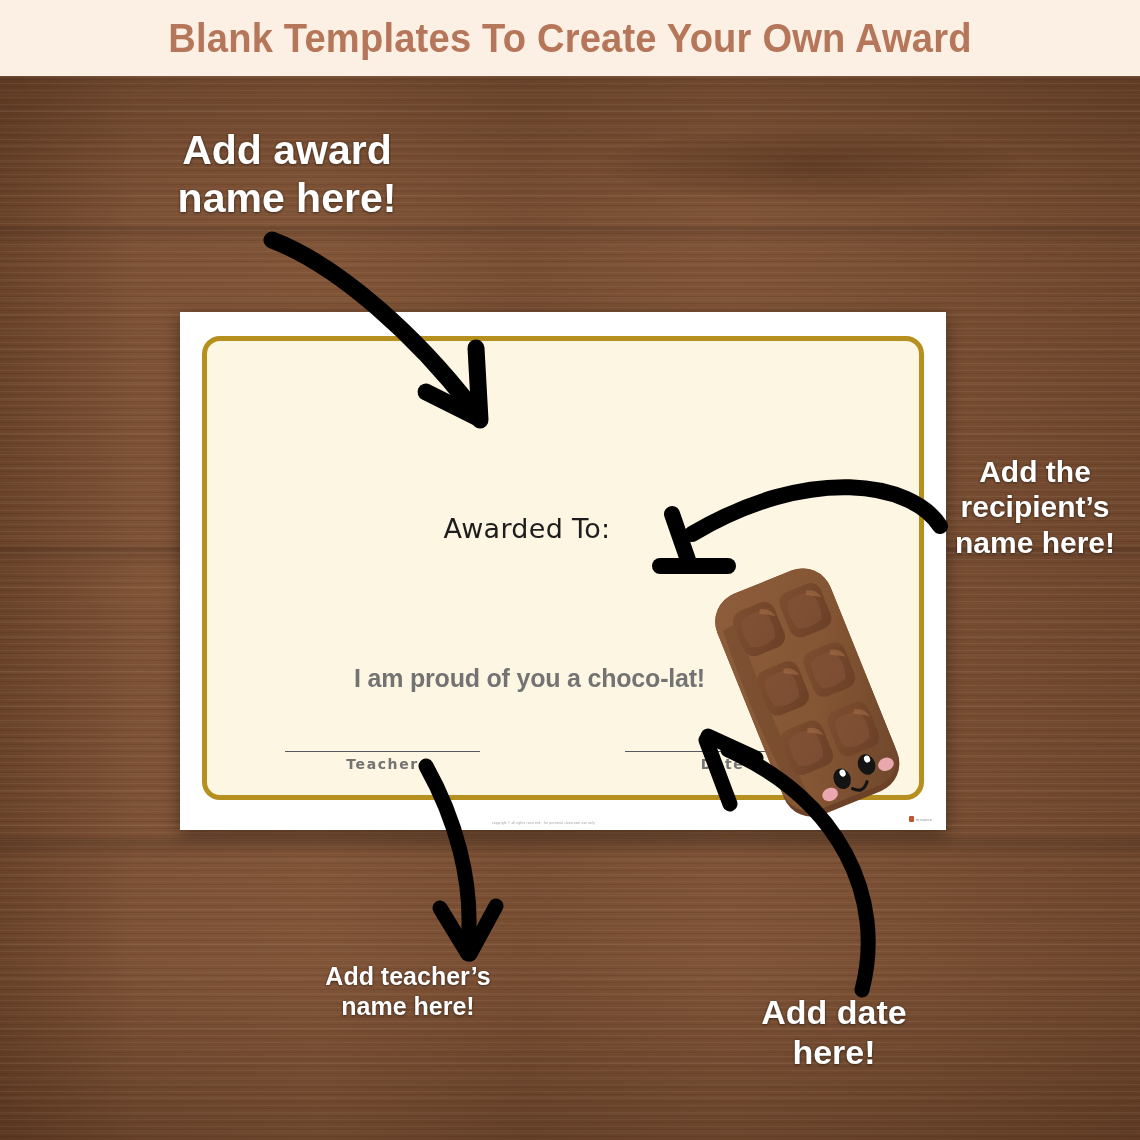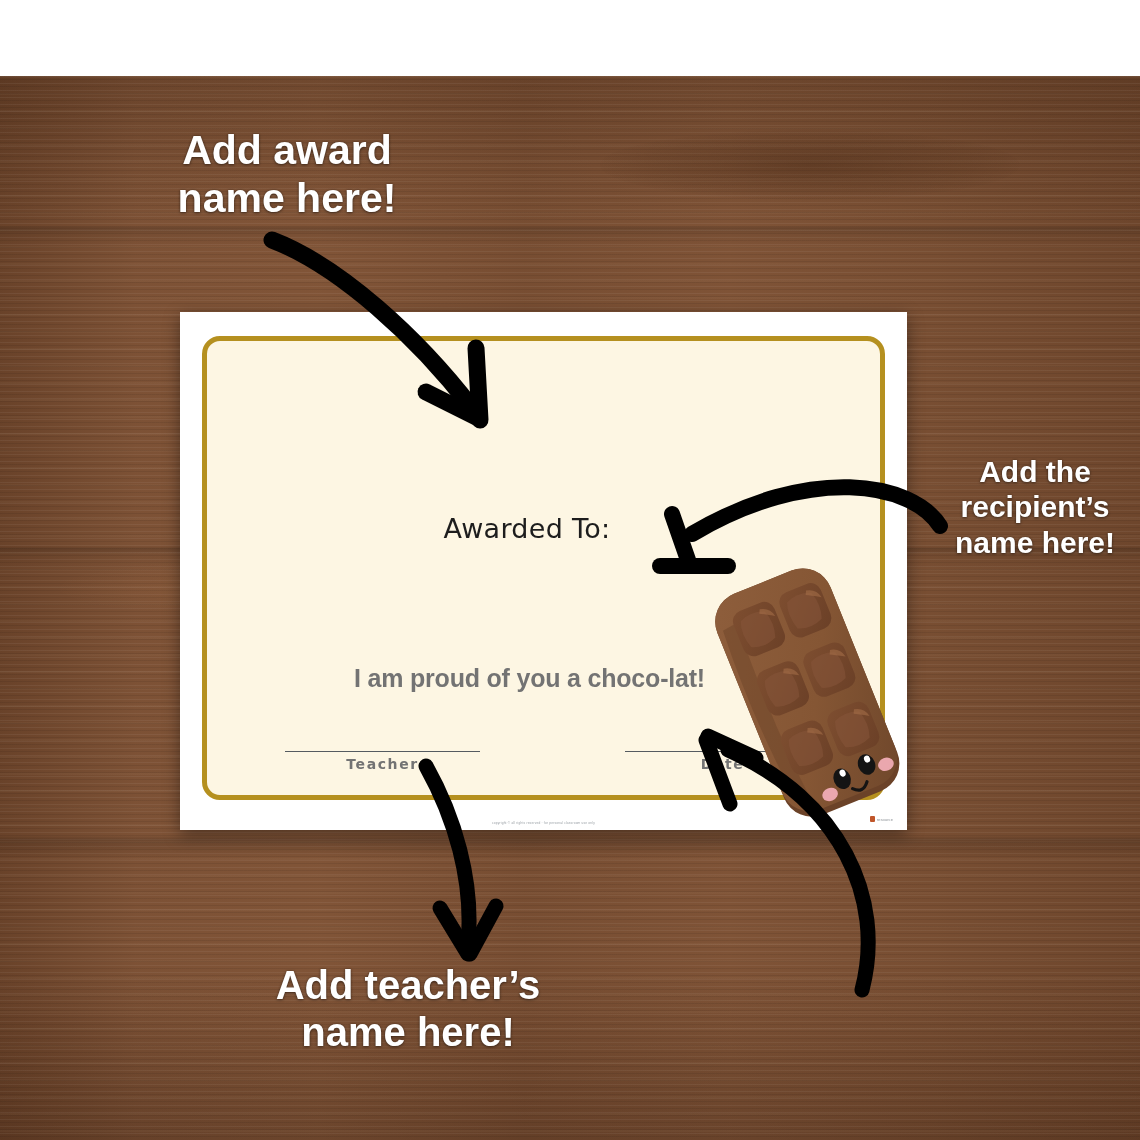--- a/index.html
+++ b/index.html
@@ -117,20 +117,21 @@
   
   #certificate {
     position: absolute;
     left: 180px;
     top: 312px;
     width: 727px;
     height: 518px;
     background: #ffffff;
     box-shadow: 0 5px 16px rgba(0,0,0,0.40);
     z-index: 10;
+    padding-left: 39px;
   }
   #certificate-border {
     position: absolute;
     left: 22px;
     top: 24px;
     right: 22px;
     bottom: 30px;
     border: 5px solid #b5901f;
     border-radius: 18px;
     background: #fdf6e3;
@@ -254,21 +255,21 @@
   }
   #callout-recipient {
     left: 930px; top: 454px;
     width: 210px;
     font-size: 30px;
     text-align: center;
   }
   #callout-teacher {
     left: 258px; top: 962px;
     width: 300px;
-    font-size: 40px;
+    font-size: 25px;
     text-align: center;
   }
   #callout-date {
     left: 716px; top: 992px;
     width: 236px;
     font-size: 34px;
     text-align: center;
   }
 </style>
 </head>
@@ -392,15 +393,20 @@
   <div class="callout" id="callout-award">Add award
 name here!</div>
 
   <div class="callout" id="callout-recipient">Add the
 recipient’s
 name here!</div>
 
   <div class="callout" id="callout-teacher">Add teacher’s
 name here!</div>
 
-
+  <div class="callout" id="callout-date">Add date
+here!</div>
+
+  <div id="header-band">
+    <div id="header-title">Blank Templates To Create Your Own Award</div>
+  </div>
 
 </div>
 
 </body></html>

